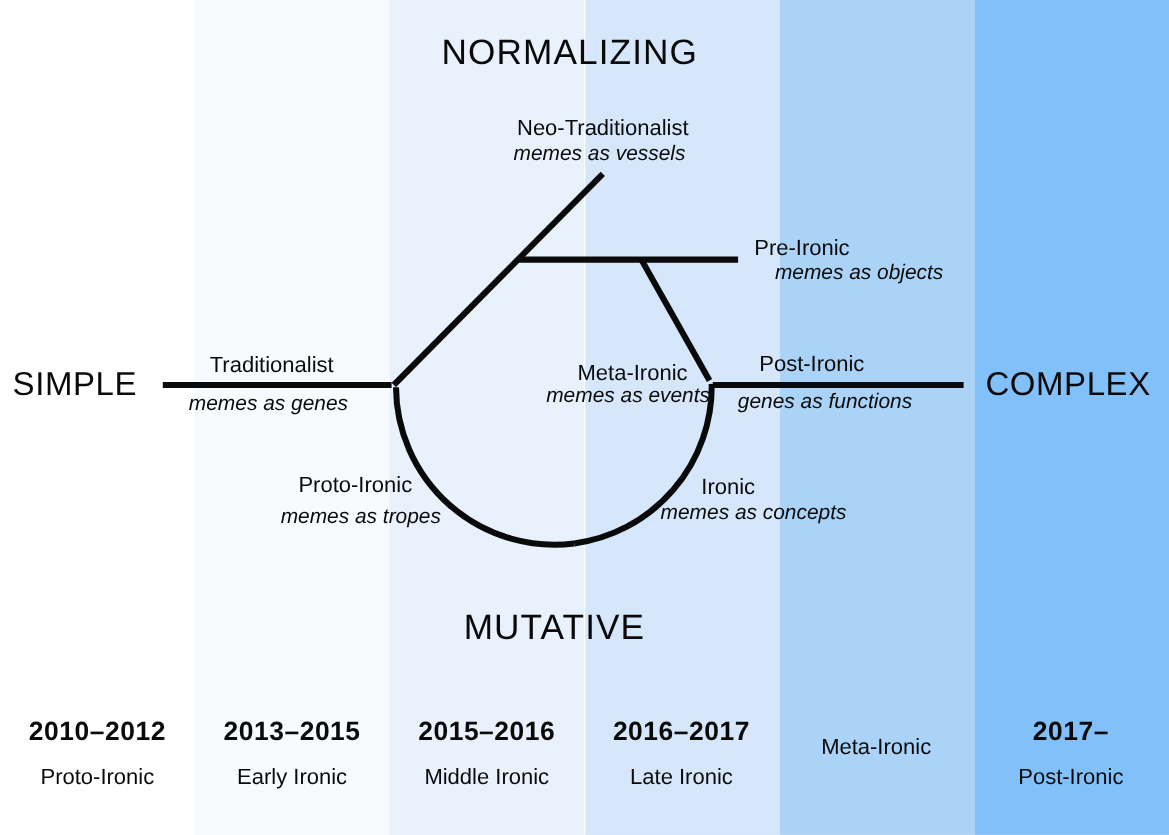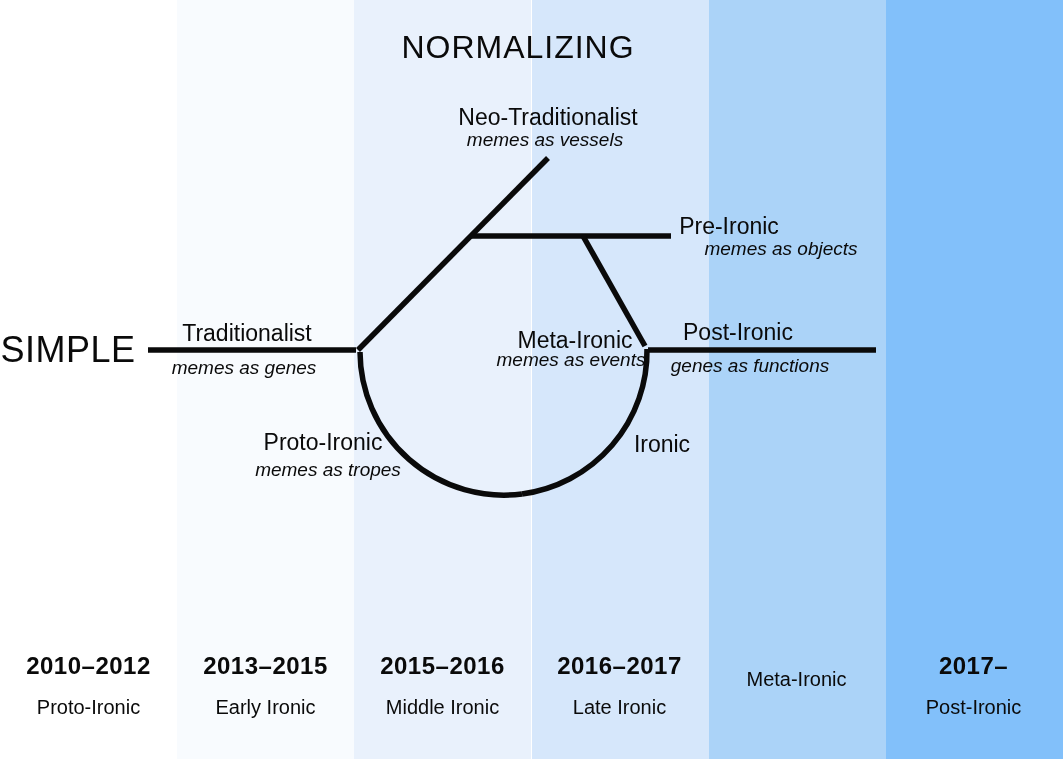--- a/index.html
+++ b/index.html
@@ -18,23 +18,23 @@
   .b3{left:50%}.b4{left:66.6667%}.b5{left:83.3333%}
   svg.arrows{position:absolute;left:0;top:0;}
   svg.arrows path{stroke:var(--line,#0a0a0a);stroke-width:5.5;fill:none;stroke-linejoin:round;}
   .lbl{
     position:absolute;
     transform:translate(-50%,-50%);
     white-space:nowrap;
     text-align:center;
     line-height:1.05;
   }
-  .axis-end{font-size:36px;letter-spacing:0.5px;}
+  .axis-end{font-size:30px;letter-spacing:0.5px;}
   .zone-title{font-size:32px;letter-spacing:1px;}
-  .node-name{font-size:23px;}
+  .node-name{font-size:20px;}
   .node-desc{font-size:19px;font-style:italic;}
   .tl-col{
     position:absolute;
     top:652px;
     width:177px;
     text-align:center;
   }
   .tl-years{font-size:24px;font-weight:bold;letter-spacing:0.5px;}
   .tl-era{font-size:20px;margin-top:16px;}
 </style>
@@ -59,41 +59,44 @@
     <path d="M148,350 L356,350" marker-end="url(#ah)"></path>
     <path d="M358,350 L548,158" marker-end="url(#ah)"></path>
     <path d="M470,236 L671,236" marker-end="url(#ah)"></path>
     <path d="M583,236 L645,346" marker-end="url(#ah)"></path>
     <path d="M648,350 L876,350" marker-end="url(#ah)"></path>
     <path d="M360,352 A144,144 0 0 0 522,494" marker-end="url(#ah)"></path>
     <path d="M522,494 A144,144 0 0 0 647,349"></path>
   </svg>
 
   <div class="lbl axis-end" style="left:68px;  top:350px;">SIMPLE</div>
+  <div class="lbl axis-end" style="left:971px; top:350px;">COMPLEX</div>
   <div class="lbl zone-title" style="left:518px; top:48px;">NORMALIZING</div>
+  <div class="lbl zone-title" style="left:504px; top:571px;">MUTATIVE</div>
 
   <div class="lbl node-name" style="left:247px; top:333px;">Traditionalist</div>
   <div class="lbl node-desc" style="left:244px; top:368px;">memes as genes</div>
 
   <div class="lbl node-name" style="left:548px; top:117px;">Neo-Traditionalist</div>
   <div class="lbl node-desc" style="left:545px; top:140px;">memes as vessels</div>
 
   <div class="lbl node-name" style="left:729px; top:226px;">Pre-Ironic</div>
   <div class="lbl node-desc" style="left:757px; top:249px;margin-left:24px;">memes as objects</div>
 
   <div class="lbl node-name" style="left:575px; top:340px;">Meta-Ironic</div>
   <div class="lbl node-desc" style="left:571px; top:360px;">memes as events</div>
 
   <div class="lbl node-name" style="left:738px; top:332px;">Post-Ironic</div>
   <div class="lbl node-desc" style="left:750px; top:366px;">genes as functions</div>
 
   <div class="lbl node-name" style="left:323px; top:442px;">Proto-Ironic</div>
   <div class="lbl node-desc" style="left:328px; top:470px;">memes as tropes</div>
 
   <div class="lbl node-name" style="left:662px; top:444px;">Ironic</div>
+  <div class="lbl node-desc" style="left:685px; top:467px;">memes as concepts</div>
 
   <div class="tl-col" style="left:0px;">
     <div class="tl-years">2010–2012</div>
     <div class="tl-era">Proto-Ironic</div>
   </div>
   <div class="tl-col" style="left:177px;">
     <div class="tl-years">2013–2015</div>
     <div class="tl-era">Early Ironic</div>
   </div>
   <div class="tl-col" style="left:354px;">

